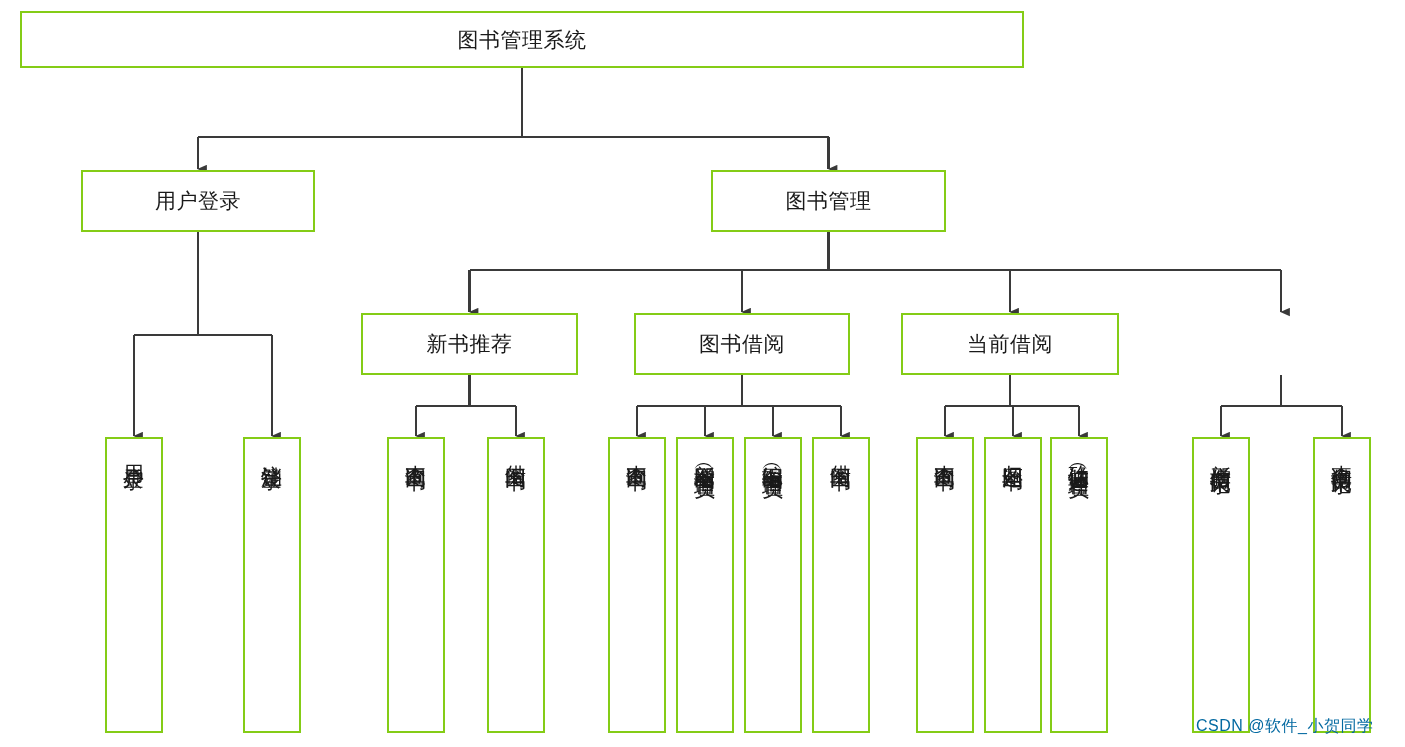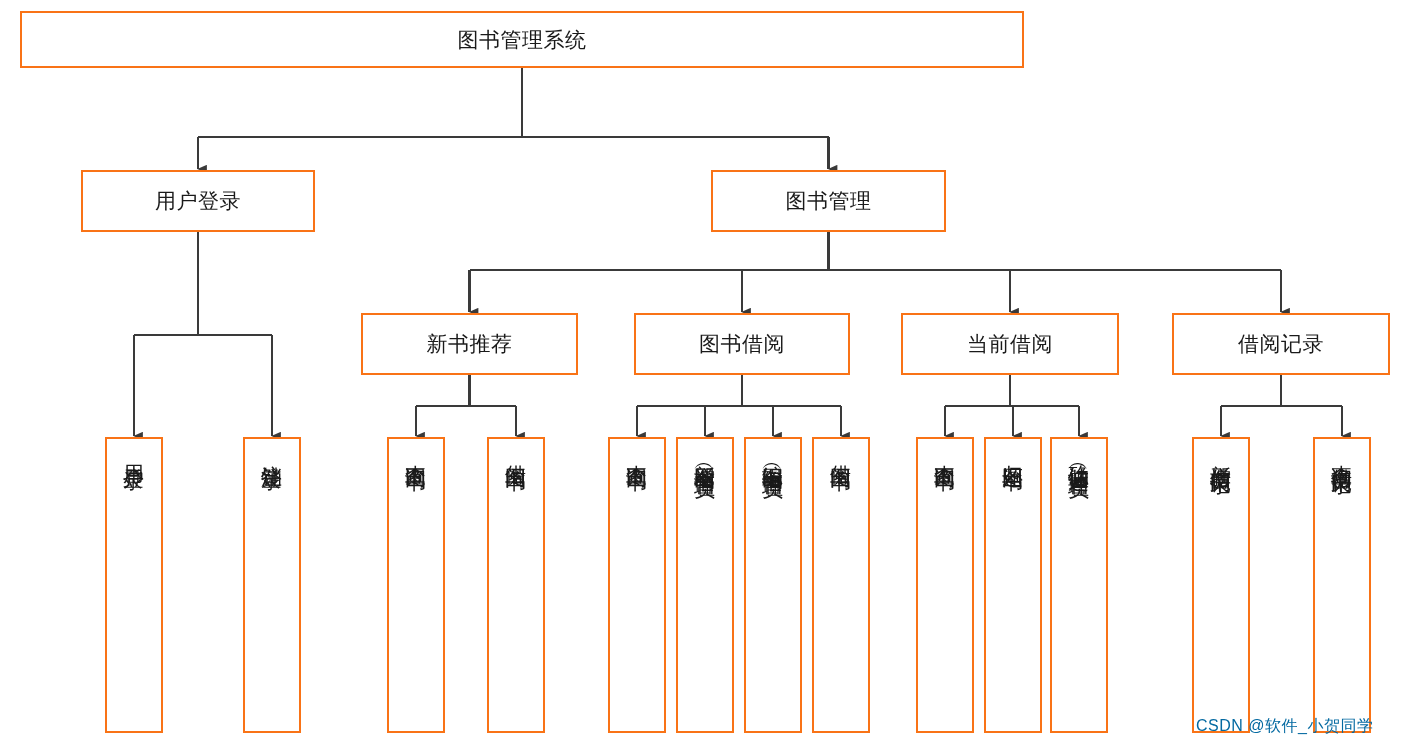--- a/index.html
+++ b/index.html
@@ -20,21 +20,21 @@
     left: 0;
     top: 0;
     width: 1405px;
     height: 747px;
     pointer-events: none;
   }
   .node {
     position: absolute;
     box-sizing: border-box;
     background: #ffffff;
-    border: 2px solid #f97316;
+    border: 2px solid #84cc16;
     display: flex;
     align-items: center;
     justify-content: center;
     color: #1a1a1a;
   }
   .node-label {
     display: block;
     text-align: center;
     line-height: 1.22;
     white-space: nowrap;
@@ -130,23 +130,20 @@
 
   <div class="node horiz" style="left: 711px; top: 170px; width: 235px; height: 62px;">
     <span class="node-label">图书管理</span>
   </div>
   <div class="node horiz" style="left: 634px; top: 313px; width: 216px; height: 62px;">
     <span class="node-label">图书借阅</span>
   </div>
   <div class="node horiz" style="left: 901px; top: 313px; width: 218px; height: 62px;">
     <span class="node-label">当前借阅</span>
   </div>
-  <div class="node horiz" style="left: 1172px; top: 313px; width: 218px; height: 62px;">
-    <span class="node-label">借阅记录</span>
-  </div>
 
   <div class="node vert" style="left: 105px; top: 437px; width: 58px; height: 296px;">
     <span class="node-label">用户登录</span>
   </div>
   <div class="node vert" style="left: 243px; top: 437px; width: 58px; height: 296px;">
     <span class="node-label">注销登录</span>
   </div>
 
   <div class="node vert" style="left: 387px; top: 437px; width: 58px; height: 296px;">
     <span class="node-label">查询图书</span>

